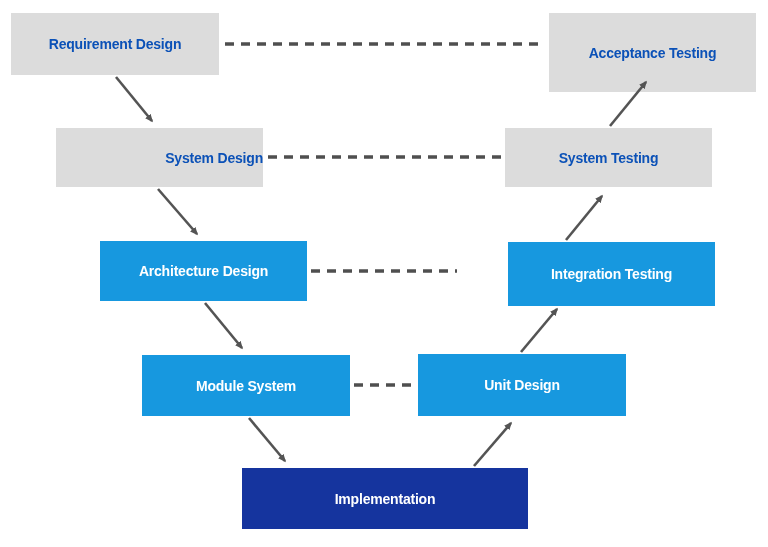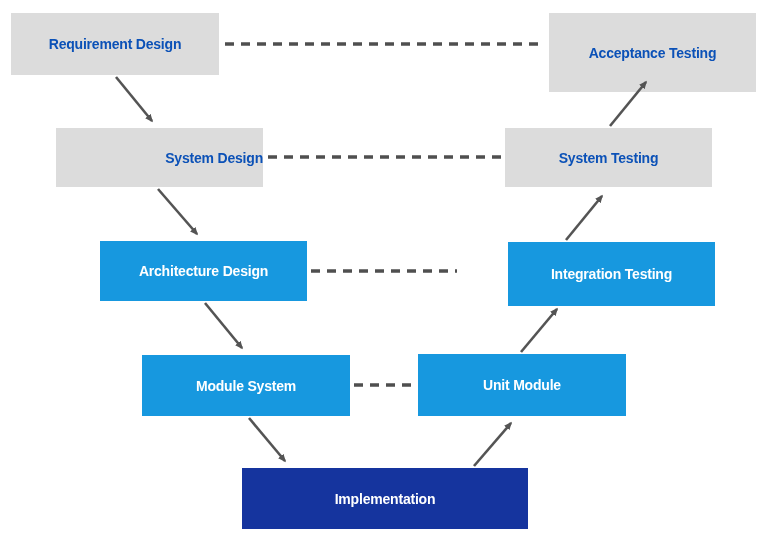--- a/index.html
+++ b/index.html
@@ -86,21 +86,21 @@
 
   <div id="n-int" class="node blue">
     <span>Integration Testing</span>
   </div>
 
   <div id="n-mod" class="node blue">
     <span>Module System</span>
   </div>
 
   <div id="n-unit" class="node blue">
-    <span>Unit Module</span>
+    <span>Unit Design</span>
   </div>
 
   <div id="n-impl" class="node navy">
     <span>Implementation</span>
   </div>
 
   <svg class="connectors" viewBox="0 0 768 547" xmlns="http://www.w3.org/2000/svg">
     <defs>
       <marker id="arrowhead" markerWidth="9" markerHeight="8" refX="6.5" refY="3.5" orient="auto" markerUnits="userSpaceOnUse">
         <path d="M0,0 L8,3.5 L0,7 Z" fill="#545454"></path>

